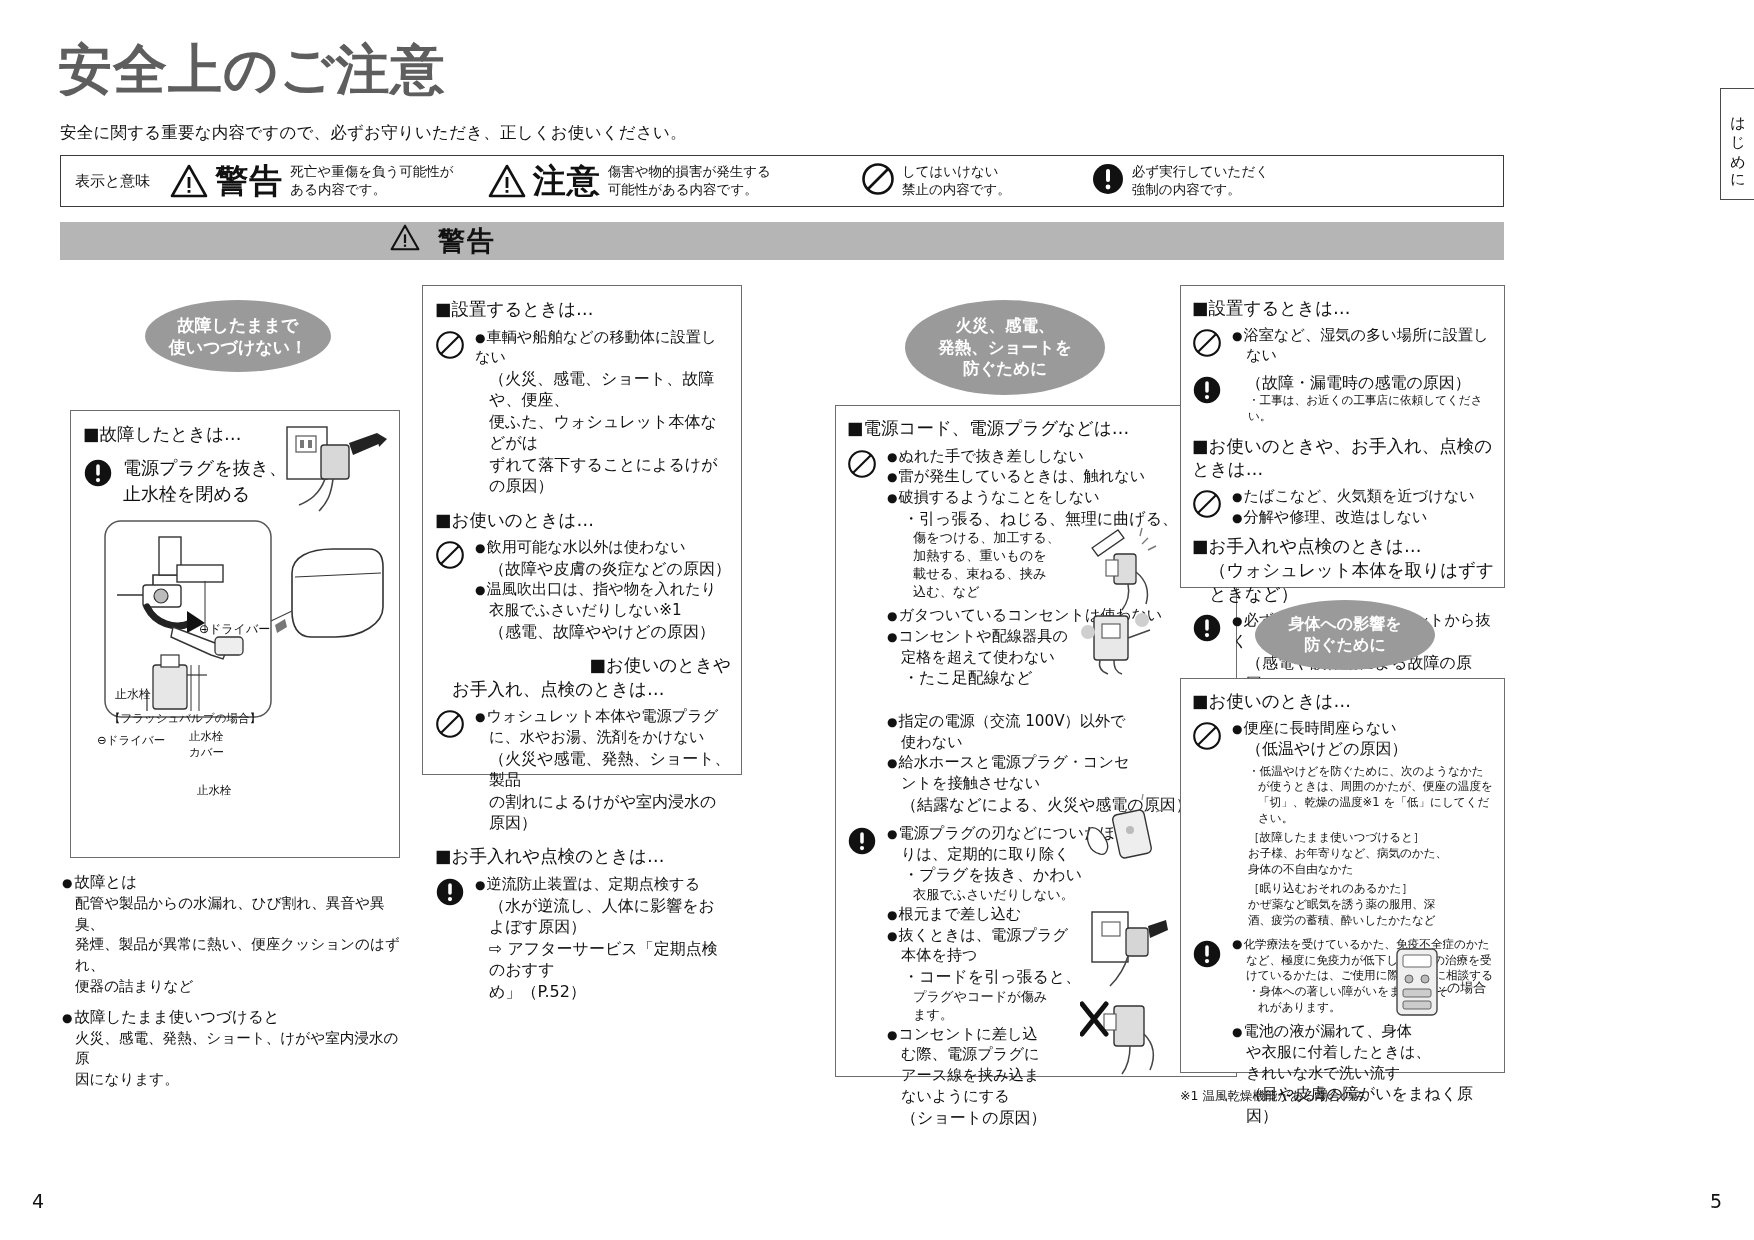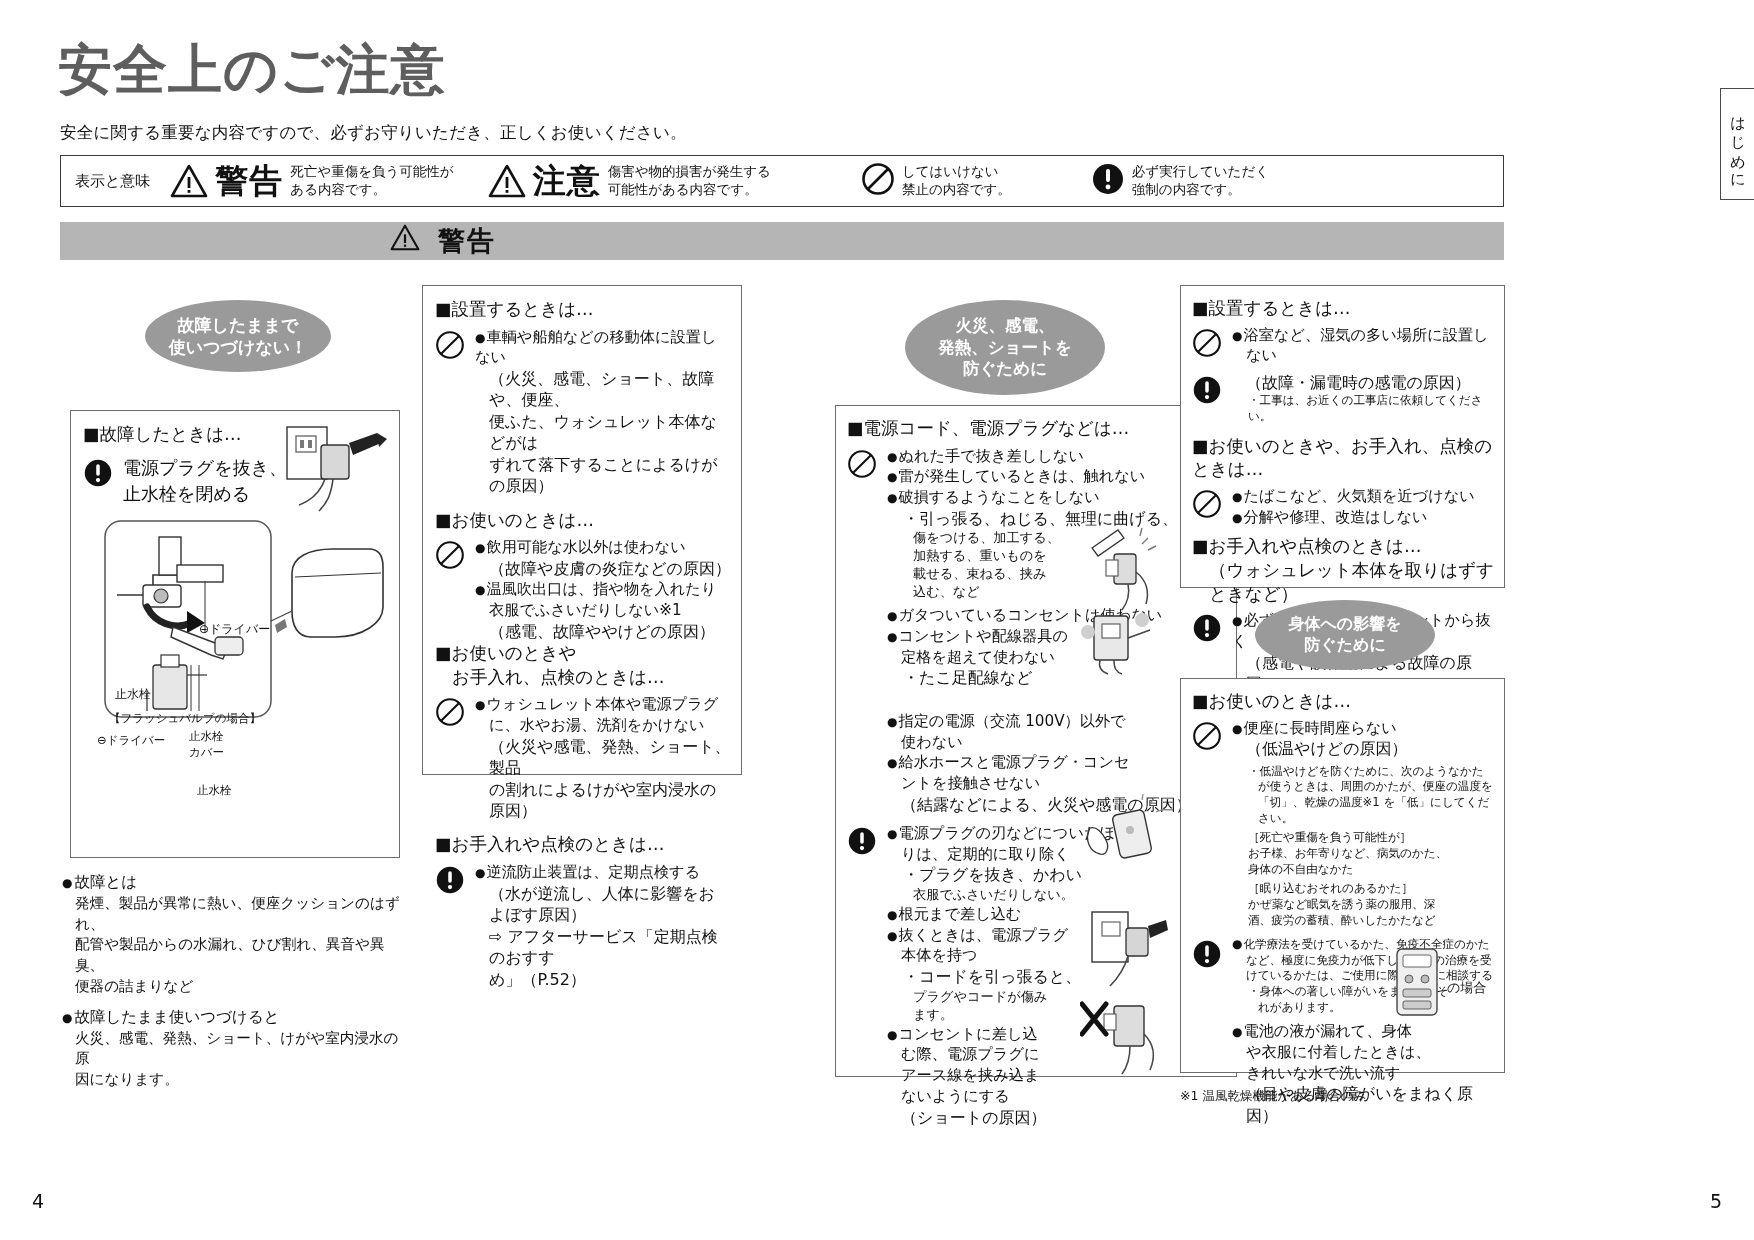--- a/index.html
+++ b/index.html
@@ -266,22 +266,22 @@
     <div style="position:absolute; left:44px; top:275px; font-size:12px;">止水栓</div>
     <div style="position:absolute; left:38px; top:300px; font-size:11.5px;">【フラッシュバルブの場合】</div>
     <div style="position:absolute; left:26px; top:322px; font-size:11.5px;">⊖ドライバー</div>
     <div style="position:absolute; left:118px; top:318px; font-size:11.5px;">止水栓</div>
     <div style="position:absolute; left:118px; top:334px; font-size:11.5px;">カバー</div>
     <div style="position:absolute; left:126px; top:372px; font-size:11.5px;">止水栓</div>
   </div>
 
   <div style="position:absolute; left:62px; top:872px; width:345px;">
     <div class="note-h">故障とは</div>
+    <div class="note-b">配管や製品からの水漏れ、ひび割れ、異音や異臭、</div>
     <div class="note-b">発煙、製品が異常に熱い、便座クッションのはずれ、</div>
-    <div class="note-b">配管や製品からの水漏れ、ひび割れ、異音や異臭、</div>
     <div class="note-b">便器の詰まりなど</div>
     <div class="note-h" style="margin-top:10px;">故障したまま使いつづけると</div>
     <div class="note-b">火災、感電、発熱、ショート、けがや室内浸水の原</div>
     <div class="note-b">因になります。</div>
   </div>
 
   <div class="box" style="left:422px; top:285px; width:320px; height:490px;">
     <div style="padding:12px 10px 0 12px;">
 
       <div class="hdg nobullet">■設置するときは…</div>
@@ -310,21 +310,21 @@
         </div>
         <div class="tcol">
           <div class="li">飲用可能な水以外は使わない</div>
           <div class="paren">（故障や皮膚の炎症などの原因）</div>
           <div class="li">温風吹出口は、指や物を入れたり</div>
           <div class="cont">衣服でふさいだりしない※1</div>
           <div class="paren">（感電、故障ややけどの原因）</div>
         </div>
       </div>
 
-      <div class="hdg nobullet" style="">■お使いのときや</div>
+      <div class="hdg nobullet" style="margin-top:12px;text-align:right;">■お使いのときや</div>
       <div class="hdg nobullet" style="padding-left:17px;">お手入れ、点検のときは…</div>
       <div class="row" style="margin-top:5px;">
         <div class="icol">
           <svg width="30" height="30" viewBox="0 0 34 34">
               <circle cx="17" cy="17" r="14.5" fill="none" stroke="#111" stroke-width="2.4"></circle>
               <line x1="7" y1="27" x2="27" y2="7" stroke="#111" stroke-width="2.4"></line>
             </svg>
         </div>
         <div class="tcol">
           <div class="li">ウォシュレット本体や電源プラグ</div>
@@ -541,21 +541,21 @@
               <circle cx="17" cy="17" r="14.5" fill="none" stroke="#111" stroke-width="2.4"></circle>
               <line x1="7" y1="27" x2="27" y2="7" stroke="#111" stroke-width="2.4"></line>
             </svg>
         </div>
         <div class="tcol">
           <div class="li">便座に長時間座らない</div>
           <div class="paren">（低温やけどの原因）</div>
           <div class="sub tiny" style="margin-top:4px;">低温やけどを防ぐために、次のようなかた</div>
           <div class="subcont tiny">が使うときは、周囲のかたが、便座の温度を</div>
           <div class="subcont tiny">「切」、乾燥の温度※1 を「低」にしてください。</div>
-          <div class="sub tiny plain" style="margin-top:4px; padding-left:16px;">［死亡や重傷を負う可能性が］</div>
+          <div class="sub tiny plain" style="margin-top:4px; padding-left:16px;">［故障したまま使いつづけると］</div>
           <div class="subcont tiny" style="padding-left:16px;">お子様、お年寄りなど、病気のかた、</div>
           <div class="subcont tiny" style="padding-left:16px;">身体の不自由なかた</div>
           <div class="sub tiny plain" style="margin-top:4px; padding-left:16px;">［眠り込むおそれのあるかた］</div>
           <div class="subcont tiny" style="padding-left:16px;">かぜ薬など眠気を誘う薬の服用、深</div>
           <div class="subcont tiny" style="padding-left:16px;">酒、疲労の蓄積、酔いしたかたなど</div>
         </div>
       </div>
 
       <div class="row" style="margin-top:8px;">
         <div class="icol">

